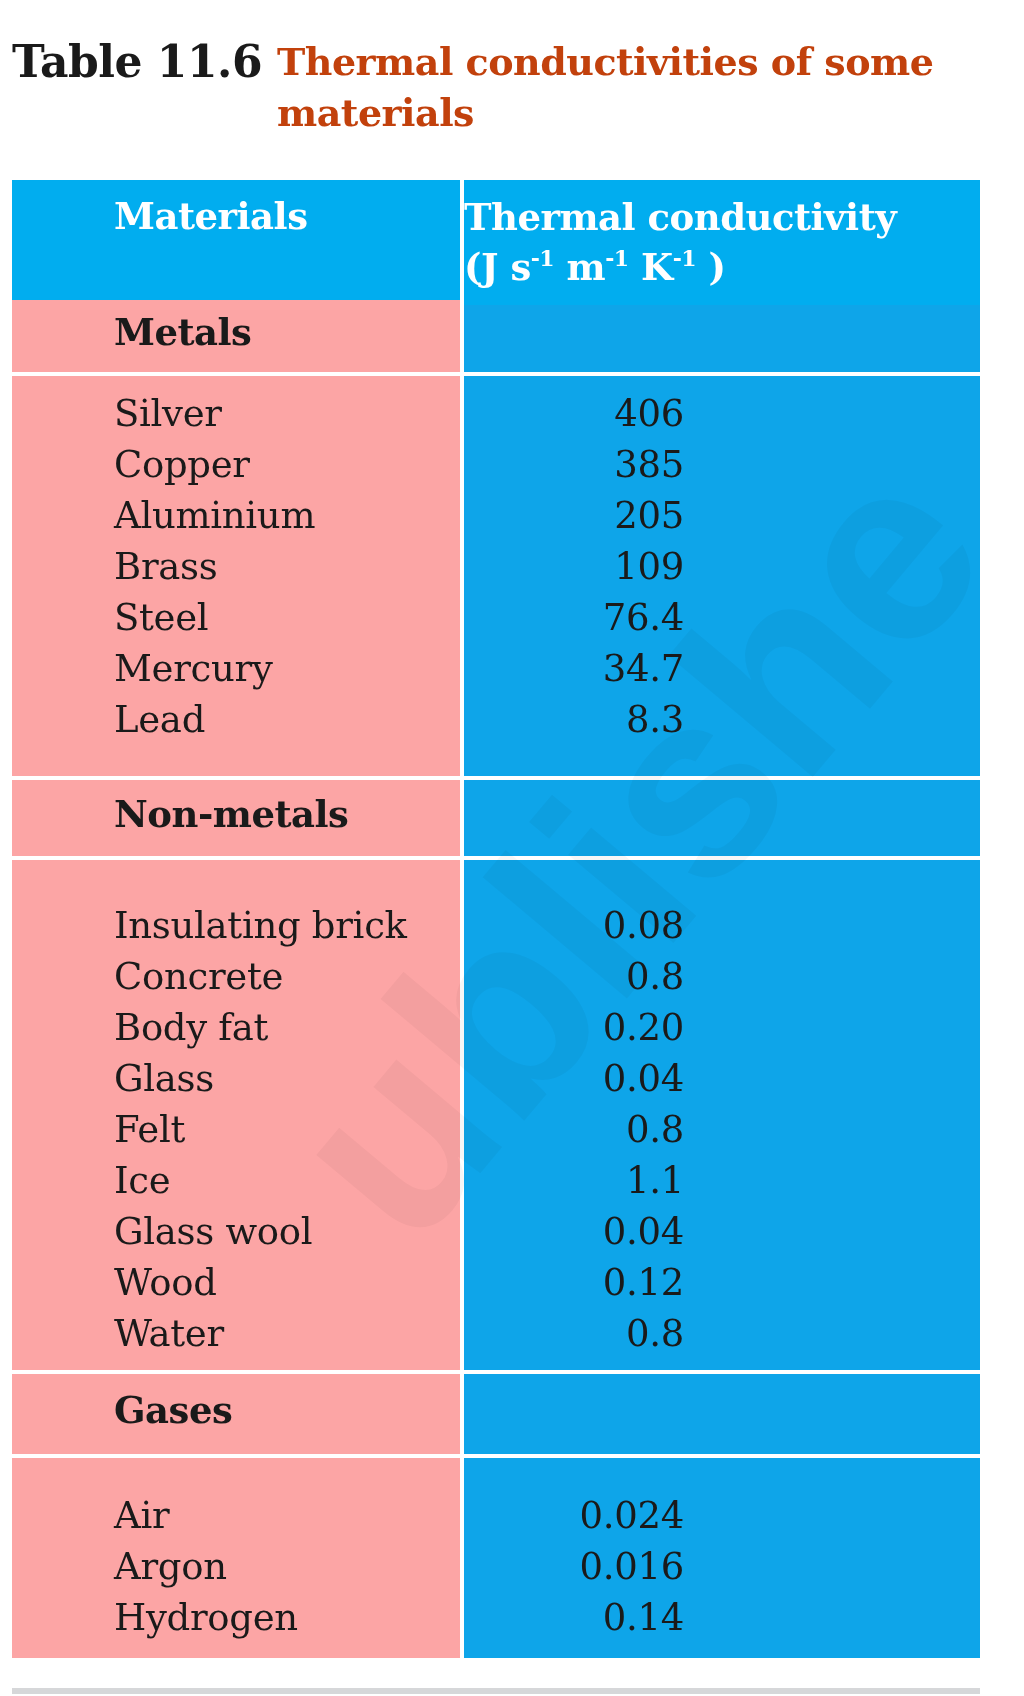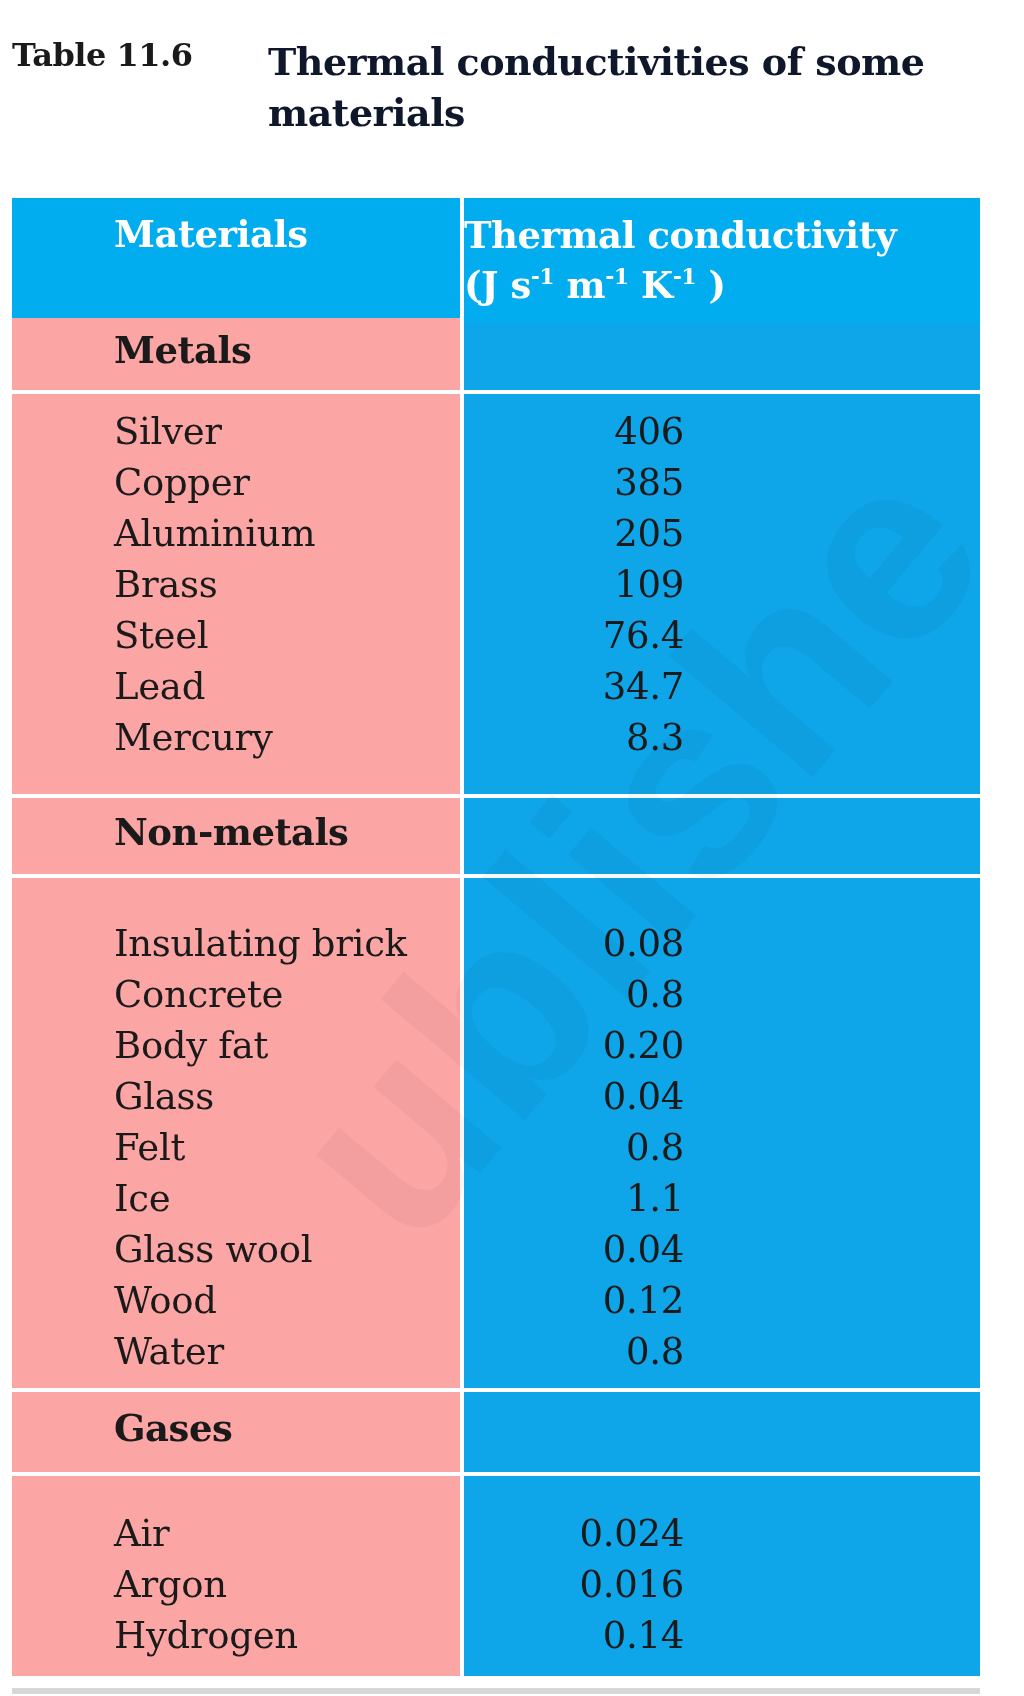--- a/index.html
+++ b/index.html
@@ -7,29 +7,29 @@
     width: 1024px; height: 1696px; background: #ffffff; position: relative; overflow: hidden;
     font-family: "DejaVu Serif", "Liberation Serif", serif;
   }
   .watermark {
     position: absolute; left: 180px; top: 700px; transform: rotate(-50deg);
     font-family: "Liberation Sans", sans-serif; font-size: 260px; font-weight: bold;
     color: rgba(0,0,0,0.035); white-space: nowrap; pointer-events: none; z-index: 5;
   }
   .caption { position: absolute; top: 36px; left: 12px; width: 1000px; height: 100px; }
   .caption .num {
-    position: absolute; left: 0; top: 0; font-size: 32px; font-weight: bold; color: #1a1a1a;
+    position: absolute; left: 0; top: 0; font-size: 44px; font-weight: bold; color: #1a1a1a;
     letter-spacing: -0.5px;
   }
   .caption .title {
-    position: absolute; left: 256px; top: 0; width: 720px; font-size: 38px; font-weight: bold;
-    color: #0f172a; line-height: 51px; letter-spacing: -0.5px;
+    position: absolute; left: 265px; top: 0; width: 720px; font-size: 38px; font-weight: bold;
+    color: #c2410c; line-height: 51px; letter-spacing: -0.5px;
   }
   .table { position: absolute; left: 12px; top: 180px; width: 968px; }
-  .row { position: absolute; left: 0; width: 968px; margin-top: 18px; }
+  .row { position: absolute; left: 0; width: 968px; }
   .cell { position: absolute; top: 0; bottom: 0; }
   .cell.left { left: 0; width: 448px; background: #fca5a5; }
   .cell.right { left: 452px; width: 516px; background: #0ea5e9; }
   .hdr .cell { background: #01adef; }
   .hdr-left-text {
     position: absolute; left: 102px; top: 14px; font-size: 37px; font-weight: bold; color: #ffffff;
     letter-spacing: -0.5px;
   }
   .hdr-right-text {
     position: absolute; left: 0; right: 0; top: 12px; text-align: left; font-size: 37px;
@@ -77,22 +77,22 @@
   </div>
 
   <div class="row" style="top:196px; height:400px;">
     <div class="cell left">
       <div class="items-names" style="top:12px;">
         <div class="line">Silver</div>
         <div class="line">Copper</div>
         <div class="line">Aluminium</div>
         <div class="line">Brass</div>
         <div class="line">Steel</div>
+        <div class="line">Mercury</div>
         <div class="line">Lead</div>
-        <div class="line">Mercury</div>
       </div>
     </div>
     <div class="cell right">
       <div class="items-vals" style="top:12px;">
         <div class="line">406</div>
         <div class="line">385</div>
         <div class="line">205</div>
         <div class="line">109</div>
         <div class="line">76.4</div>
         <div class="line">34.7</div>

